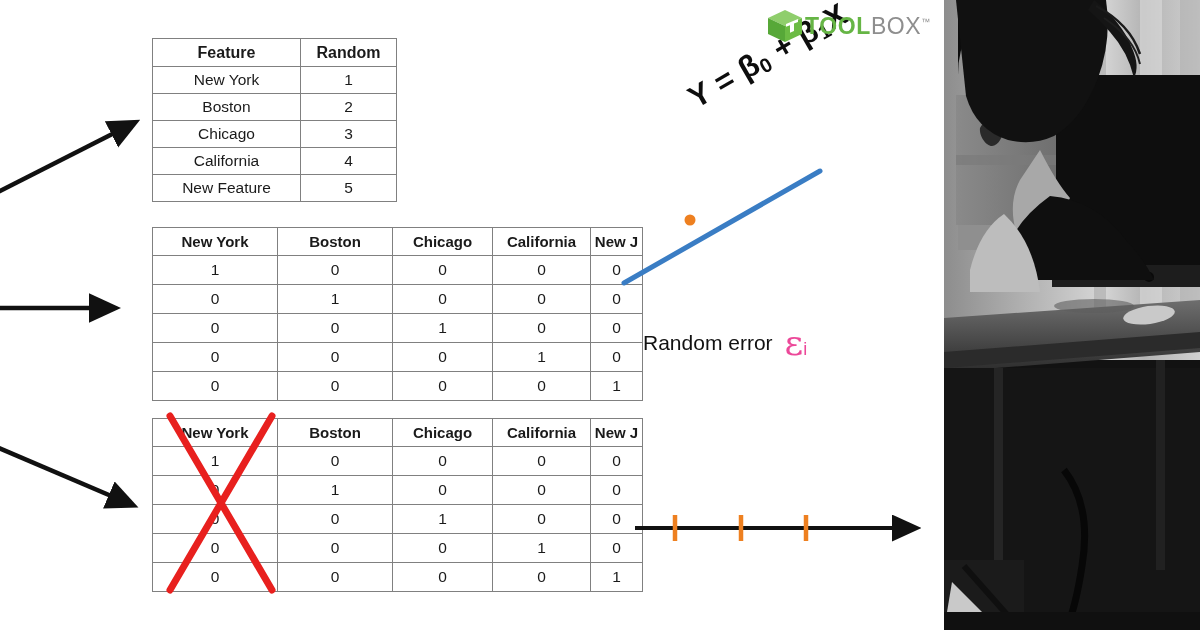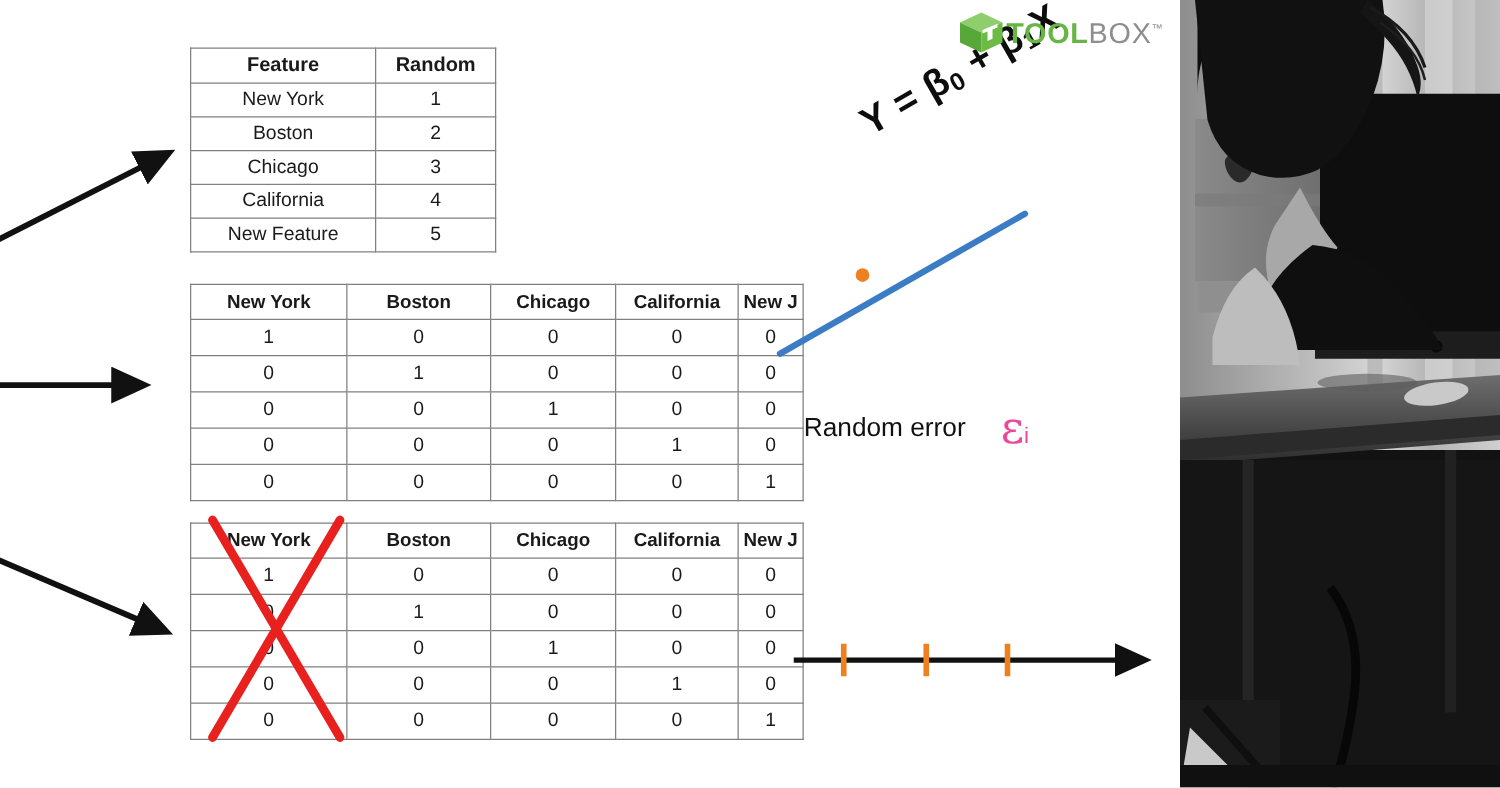--- a/index.html
+++ b/index.html
@@ -50,21 +50,21 @@
                       width:260px; height:230px; overflow:visible; }
   #regression-equation { position:absolute; left:700px; top:80px;
                          font-size:31px; font-weight:bold; color:#0d0d0d;
                          transform:rotate(-30deg); transform-origin:left bottom;
                          white-space:nowrap; letter-spacing:0.5px; }
   #regression-equation .sub { font-size:20px; vertical-align:baseline;
                               position:relative; top:4px; }
 
   
   #random-error-block { position:absolute; left:643px; top:322px;
-                        display:flex; align-items:center; gap:28px; }
+                        display:flex; align-items:center; gap:12px; }
   #random-error-label { font-size:21px; color:#111; }
   #random-error-symbol { font-size:36px; color:#ec4899;
                          font-family:"DejaVu Serif", serif; }
   #random-error-symbol .sub { font-size:18px; font-family:"Liberation Sans", sans-serif; }
 
   
   #number-line { position:absolute; left:633px; top:495px;
                  width:300px; height:70px; overflow:visible; }
 
   

